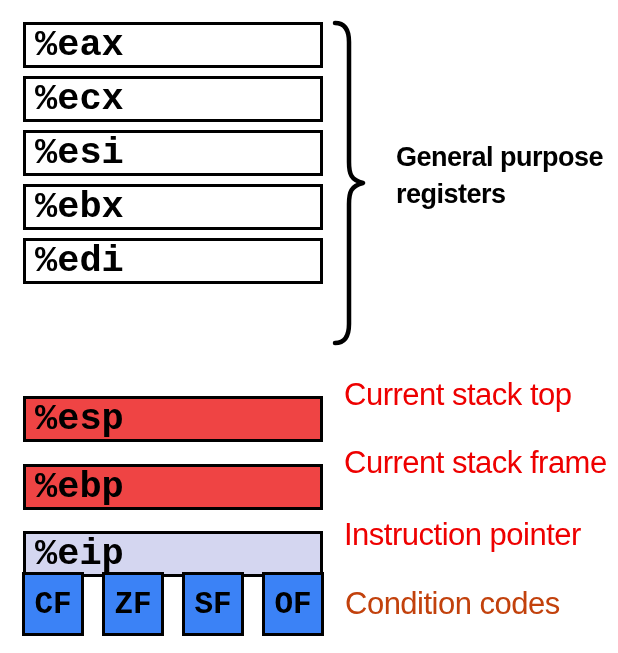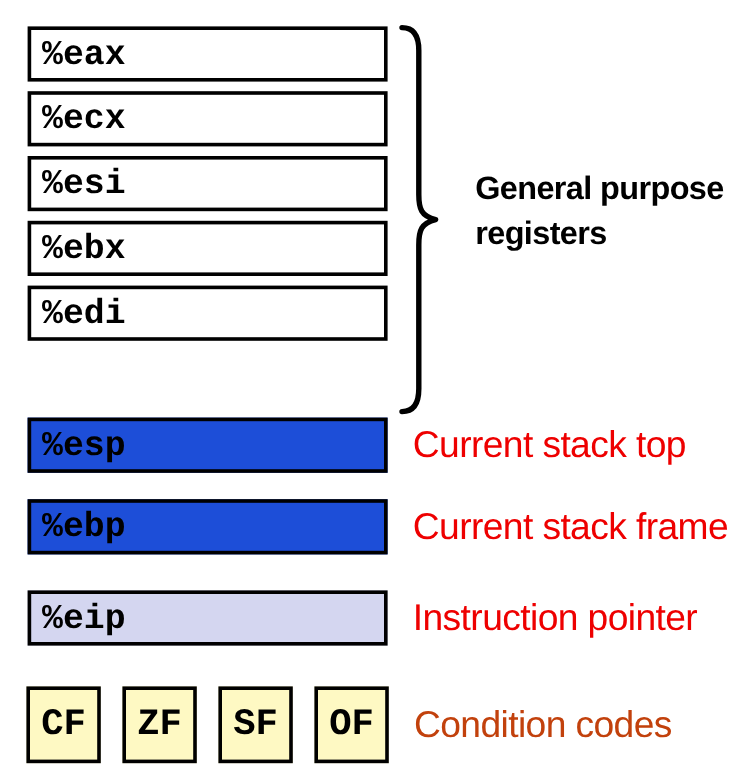--- a/index.html
+++ b/index.html
@@ -5,37 +5,37 @@
   html, body { margin:0; padding:0; background:#ffffff; }
   .canvas {
     position:relative; width:618px; height:653px; background:#ffffff;
     font-family:"Liberation Sans", sans-serif; overflow:hidden;
   }
   .reg-box {
     box-sizing:border-box; width:300px; height:46px;
     border:3px solid #000; background:#ffffff;
     display:flex; align-items:center; padding-left:9px;
     font-family:"Liberation Mono","DejaVu Sans Mono",monospace;
-    font-weight:bold; font-size:29px; color:#000;
+    font-weight:bold; font-size:37px; color:#000;
   }
   .gp-stack {
     position:absolute; left:23px; top:22px;
     display:flex; flex-direction:column; gap:8px;
   }
   .abs-row { position:absolute; left:23px; display:flex; align-items:center; }
   .row-esp { top:348px; }
   .row-ebp { top:416px; }
   .row-eip { top:492px; }
   .row-cc  { top:572px; left:22px; }
-  .pink { background:#1d4ed8; }
-  .lav  { background:#D4D6F0; }
+  .pink { background:#ef4444;margin-top:48px; }
+  .lav  { background:#D4D6F0;margin-top:39px; }
   .flag-row { display:flex; gap:18px; }
   .flag-box {
     box-sizing:border-box; width:62px; height:64px;
-    border:3px solid #000; background:#fef9c3;
+    border:3px solid #000; background:#3b82f6;
     display:flex; align-items:center; justify-content:center;
     font-family:"Liberation Mono","DejaVu Sans Mono",monospace;
     font-weight:bold; font-size:31px; color:#000;
   }
   .side-label {
     font-weight:normal; font-size:31px; margin-left:21px; white-space:nowrap;
     letter-spacing:-0.5px;
   }
   .red-label   { color:#EE0000; }
   .black-label { color:#c2410c; }

